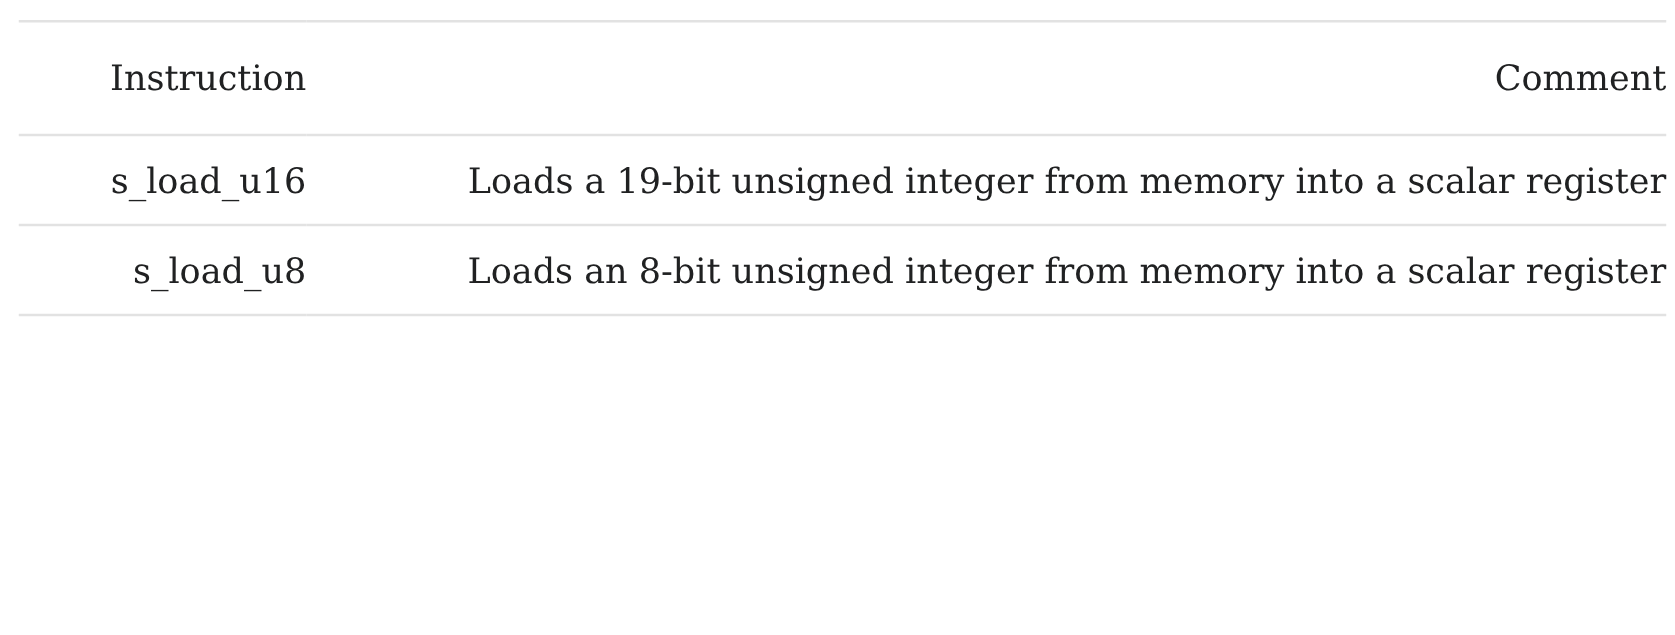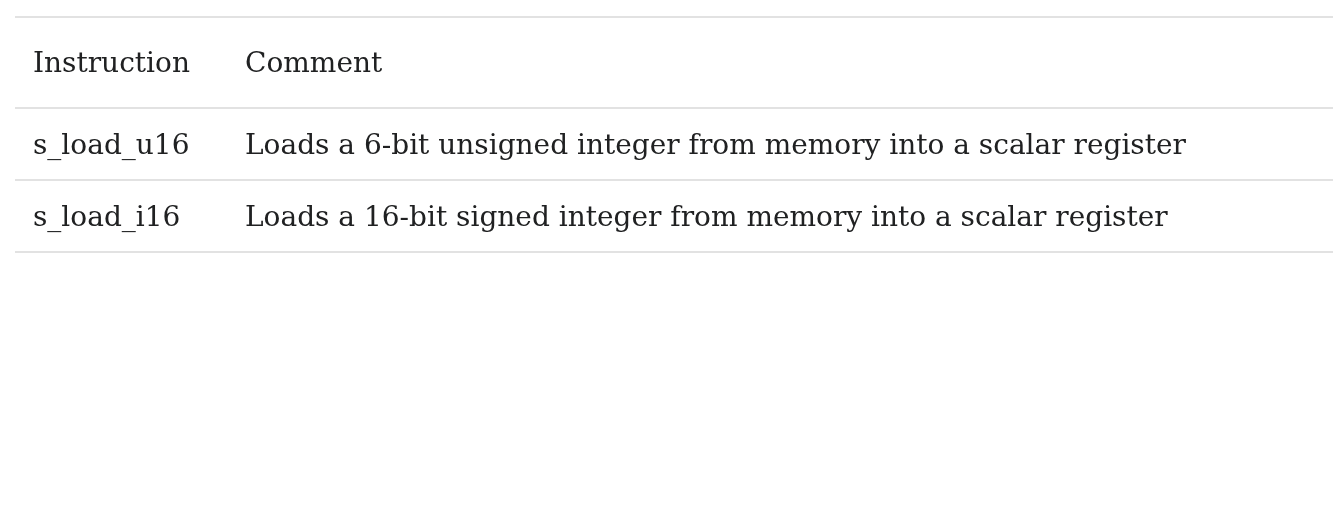--- a/index.html
+++ b/index.html
@@ -26,21 +26,21 @@
     color: var(--text-color);
     font-size: 28px;
   }
   table.instr-table tr {
     border-bottom: 2px solid var(--border-color);
   }
   thead tr { height: 91px; }
   tbody tr { height: 72px; }
   th, td {
     font-weight: normal;
-    text-align: left;
+    text-align: right;
     vertical-align: middle;
     padding: 0;
     white-space: nowrap;
   }
   th:first-child, td:first-child {
     padding-left: 18px;
     width: 212px;
   }
   tbody tr.highlight {
     background: var(--highlight-color);
@@ -53,21 +53,21 @@
   <table class="instr-table">
     <thead>
       <tr>
         <th>Instruction</th>
         <th>Comment</th>
       </tr>
     </thead>
     <tbody>
         <tr>
           <td>s_load_u16</td>
-          <td>Loads a 6-bit unsigned integer from memory into a scalar register</td>
+          <td>Loads a 19-bit unsigned integer from memory into a scalar register</td>
         </tr>
         <tr>
-          <td>s_load_i16</td>
-          <td>Loads a 16-bit signed integer from memory into a scalar register</td>
+          <td>s_load_u8</td>
+          <td>Loads an 8-bit unsigned integer from memory into a scalar register</td>
         </tr>
       </tbody>
   </table>
 </div>
 
 </body></html>

